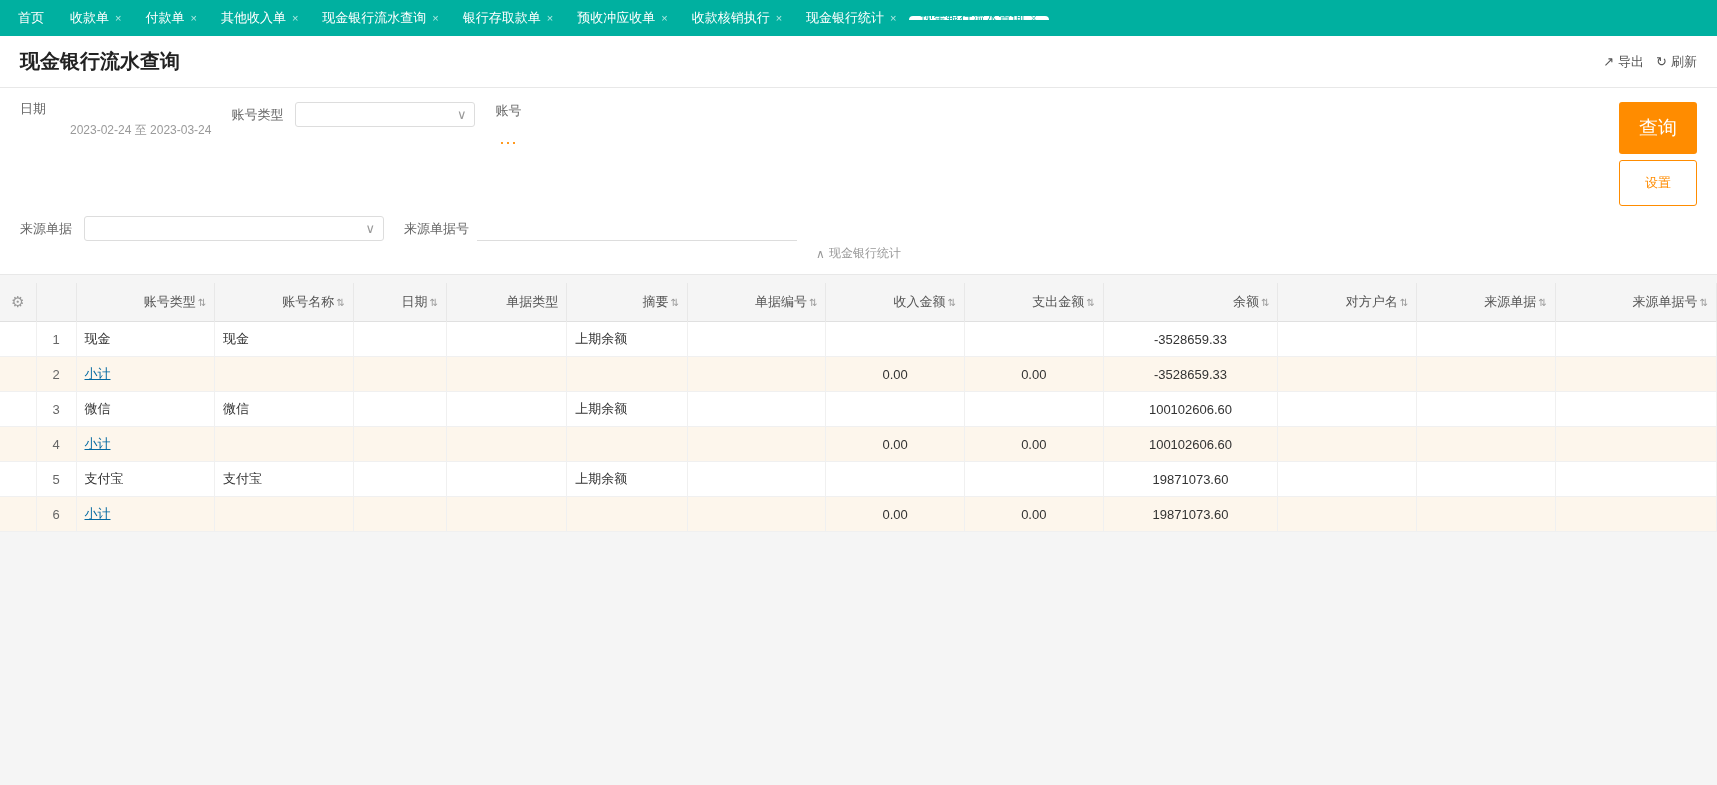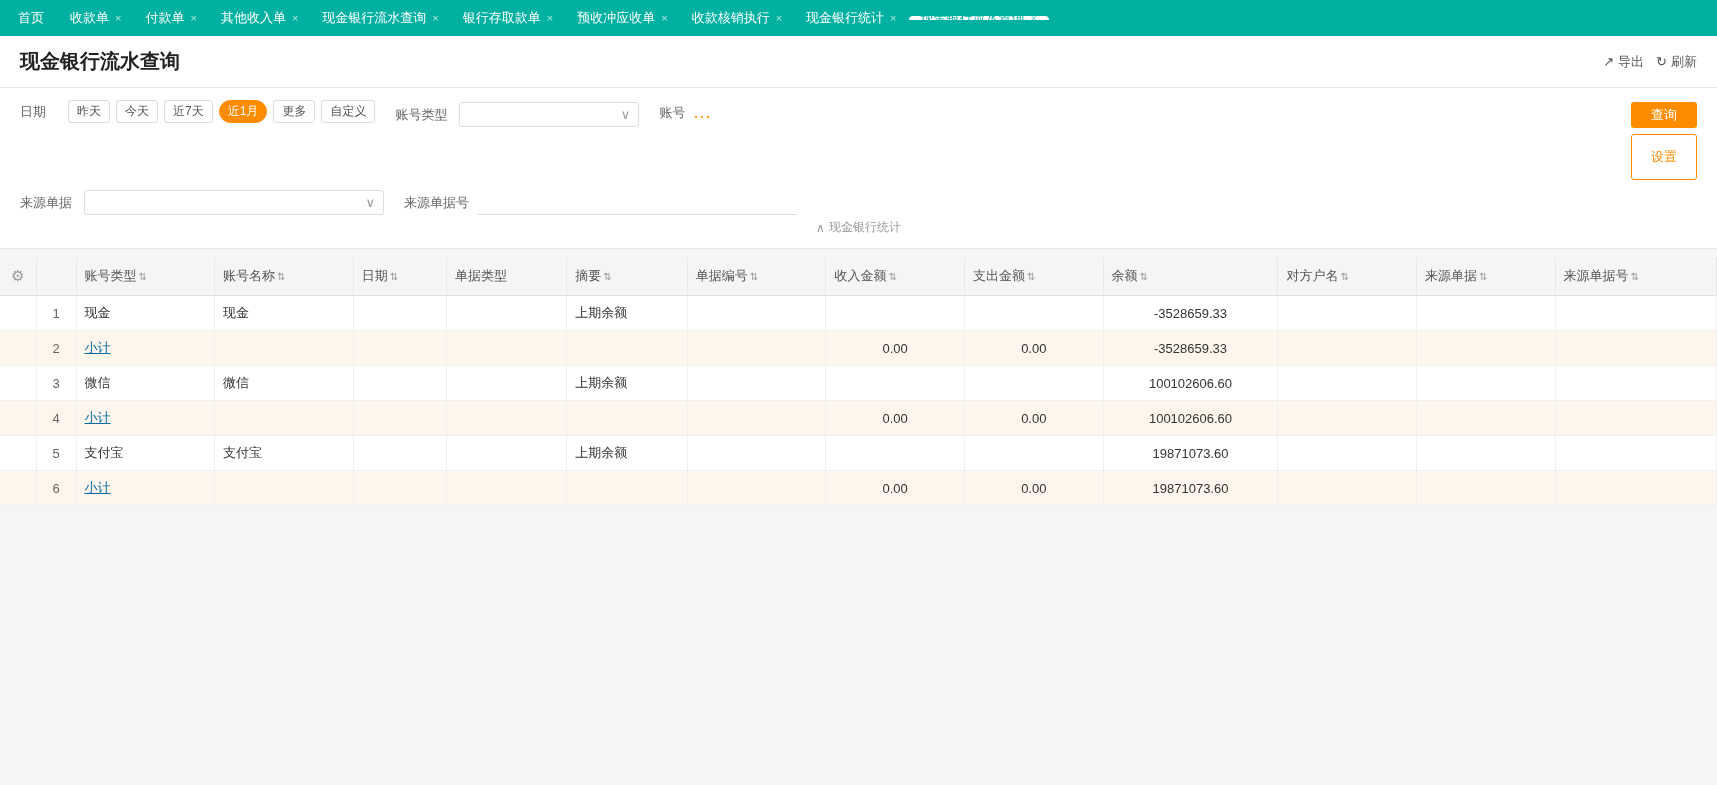--- a/index.html
+++ b/index.html
@@ -128,24 +128,24 @@
     .dots-btn {
       color: #ff8c00;
       cursor: pointer;
       font-size: 18px;
       letter-spacing: 1px;
     }
     .query-btn {
       background: #ff8c00;
       color: #fff;
       border: none;
-      padding: 4px 20px;
+      padding: 13px 20px;
       border-radius: 3px;
       cursor: pointer;
-      font-size: 13px;
+      font-size: 19px;
     }
     .setting-btn {
       background: #fff;
       color: #ff8c00;
       border: 1px solid #ff8c00;
       padding: 13px 16px;
       border-radius: 3px;
       cursor: pointer;
       font-size: 13px;
     }
@@ -173,21 +173,21 @@
       width: 100%;
       border-collapse: collapse;
       font-size: 13px;
     }
     thead tr {
       background: #f5f5f5;
       border-bottom: 1px solid #e0e0e0;
     }
     thead th {
       padding: 10px 8px;
-      text-align: left;
+      text-align: right;
       color: #555;
       font-weight: normal;
       white-space: nowrap;
       border-right: 1px solid #e8e8e8;
       user-select: none;
     }
     thead th .sort-arrows {
       color: #999;
       font-size: 10px;
       margin-left: 2px;
@@ -266,40 +266,35 @@
   </div>
 </div>
 
 <div class="filter-area">
 
   <div style="display:flex; align-items:flex-start; gap:20px;">
 
     <div style="display:flex; flex-direction:column; gap:4px;">
       <div style="display:flex; align-items:center; gap:8px;">
         <span class="filter-label">日期</span>
-        <div class="date-btns">
-          <button class="date-btn">昨天</button>
-          <button class="date-btn">今天</button>
-          <button class="date-btn">近7天</button>
-          <button class="date-btn active">近1月</button>
-          <button class="date-btn">更多</button>
-          <button class="date-btn">自定义</button>
-        </div>
+      </div>
+      <div style="padding-left:46px;">
+        <span class="date-range">2023-02-24 至 2023-03-24</span>
       </div>
     </div>
 
     <div style="display:flex; align-items:center; gap:8px; margin-top:2px;">
       <span class="filter-label" style="min-width:56px;">账号类型</span>
       <div class="filter-select" style="min-width:180px;">
         <span></span>
         <span>∨</span>
       </div>
     </div>
 
-    <div style="display:flex; align-items:center; gap:8px; margin-top:2px;">
+    <div style="display:flex; align-items:center; gap:8px; margin-top:2px;flex-direction:column;">
       <span class="filter-label" style="min-width:24px;">账号</span>
       <span class="dots-btn">...</span>
     </div>
 
     <div style="flex:1;"></div>
 
     <div style="display:flex; flex-direction:column; gap:6px; margin-top:2px;">
       <button class="query-btn">查询</button>
       <button class="setting-btn">设置</button>
     </div>

